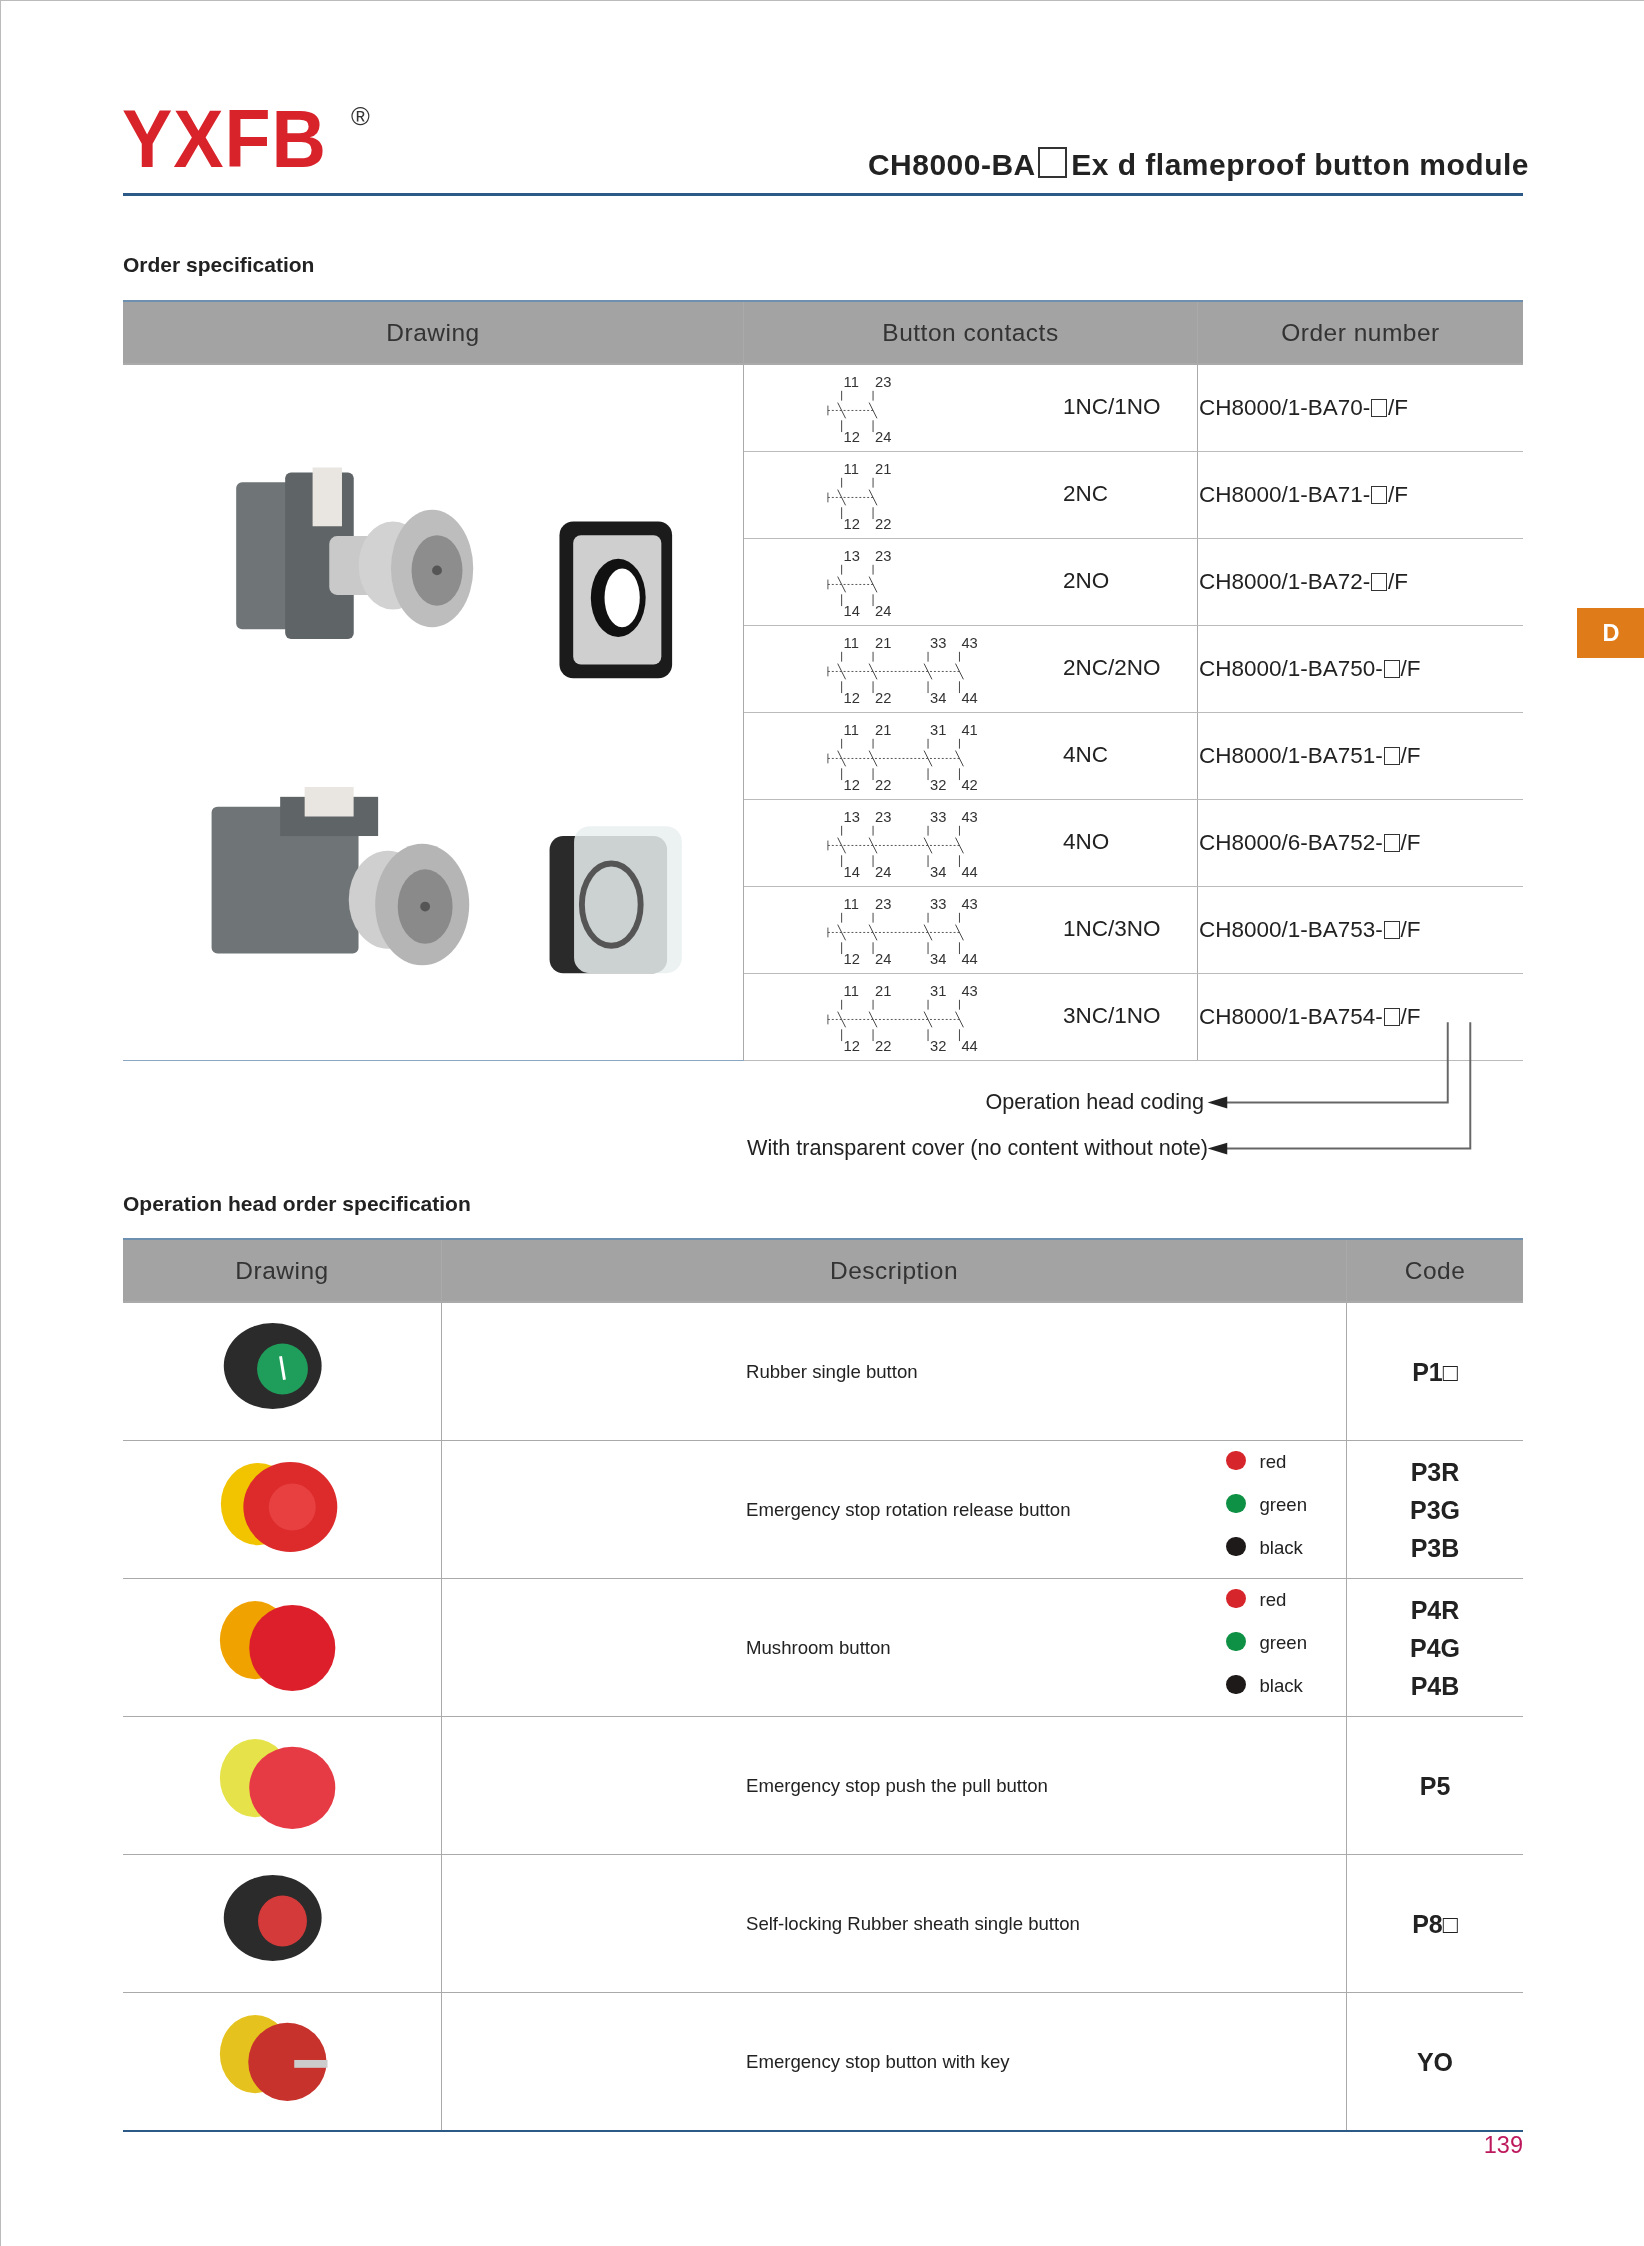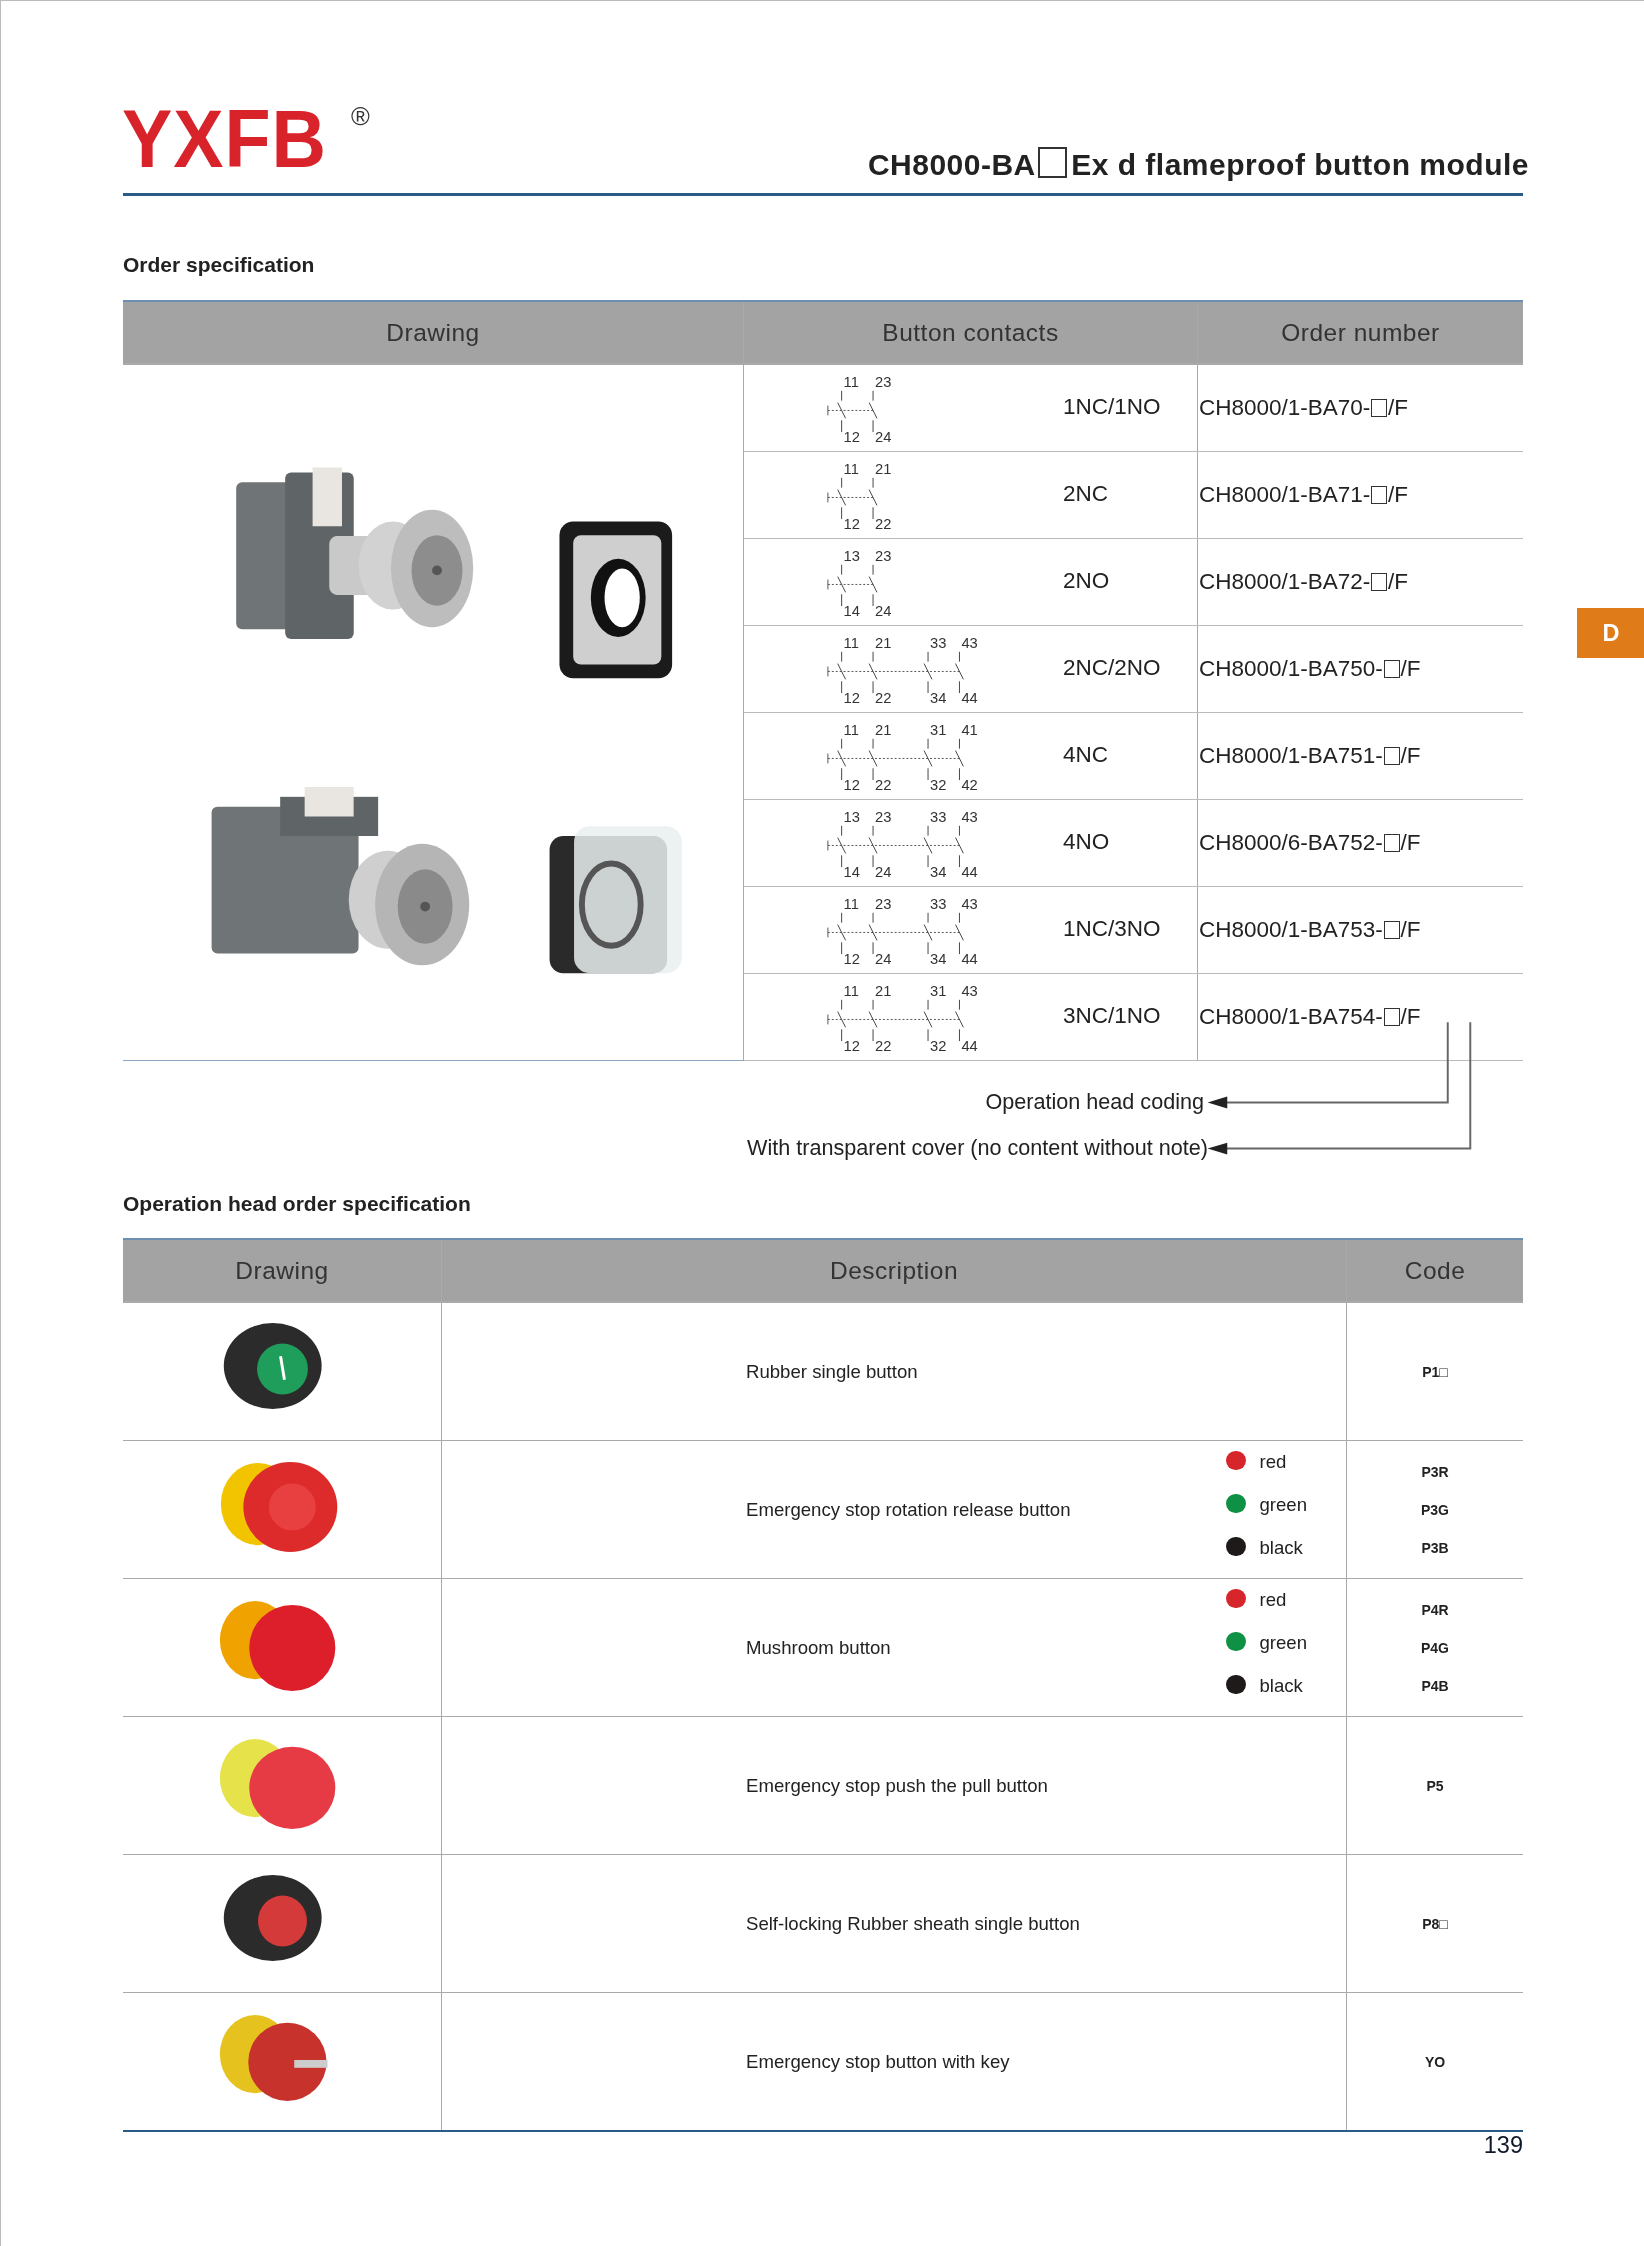--- a/index.html
+++ b/index.html
@@ -24,28 +24,28 @@
   .t1 td.order { text-align:left; }
   .schem { position:absolute; left:78px; top:7.8px; }
   .clabel { position:absolute; left:319px; top:29px; }
   .product { position:absolute; }
   .arrow-wrap { position:absolute; left:0; top:0; width:1645px; height:1176px; pointer-events:none; }
   .note { position:absolute; font-size:21.6px; color:#222; }
   .t2 { top:1238px; width:1400px; }
   .t2 td { height:135px; border-bottom:1px solid #aaa; font-size:18.6px; color:#222; position:relative; }
   .t2 td.draw { border-right:1px solid #aaa; text-align:center; }
   .t2 td.desc { border-right:1px solid #aaa; padding-left:304px; }
-  .t2 td.code { text-align:center; font-weight:bold; font-size:14px; line-height:38px; }
+  .t2 td.code { text-align:center; font-weight:bold; font-size:25px; line-height:38px; }
   .t2 tr:last-child td { border-bottom:2.9px solid #2b5a86; }
   .swatches { position:absolute; right:39px; top:9.8px; }
   .sw { display:flex; height:43px; font-size:18.6px; }
   .dot { width:19.6px; height:19.6px; border-radius:50%; margin-right:13.7px; }
   .side-tab { position:absolute; left:1577px; top:608px; width:68px; height:50px; background:#e07b1a; color:#fff;
               font-weight:bold; font-size:23.5px; display:flex; align-items:center; justify-content:center; }
-  .page-num { position:absolute; right:122px; top:2132px; font-size:23.5px; color:#0f172a; }
+  .page-num { position:absolute; right:122px; top:2132px; font-size:23.5px; color:#be185d; }
   .box { display:inline-block; width:13.7px; height:15.7px; border:1.5px solid #333; vertical-align:-2px; margin:0 1px; }
 </style>
 </head>
 <body>
 
 <div class="page-border"></div>
 
 <div class="logo">YXFB</div>
 <div class="logo-reg">®</div>
 

